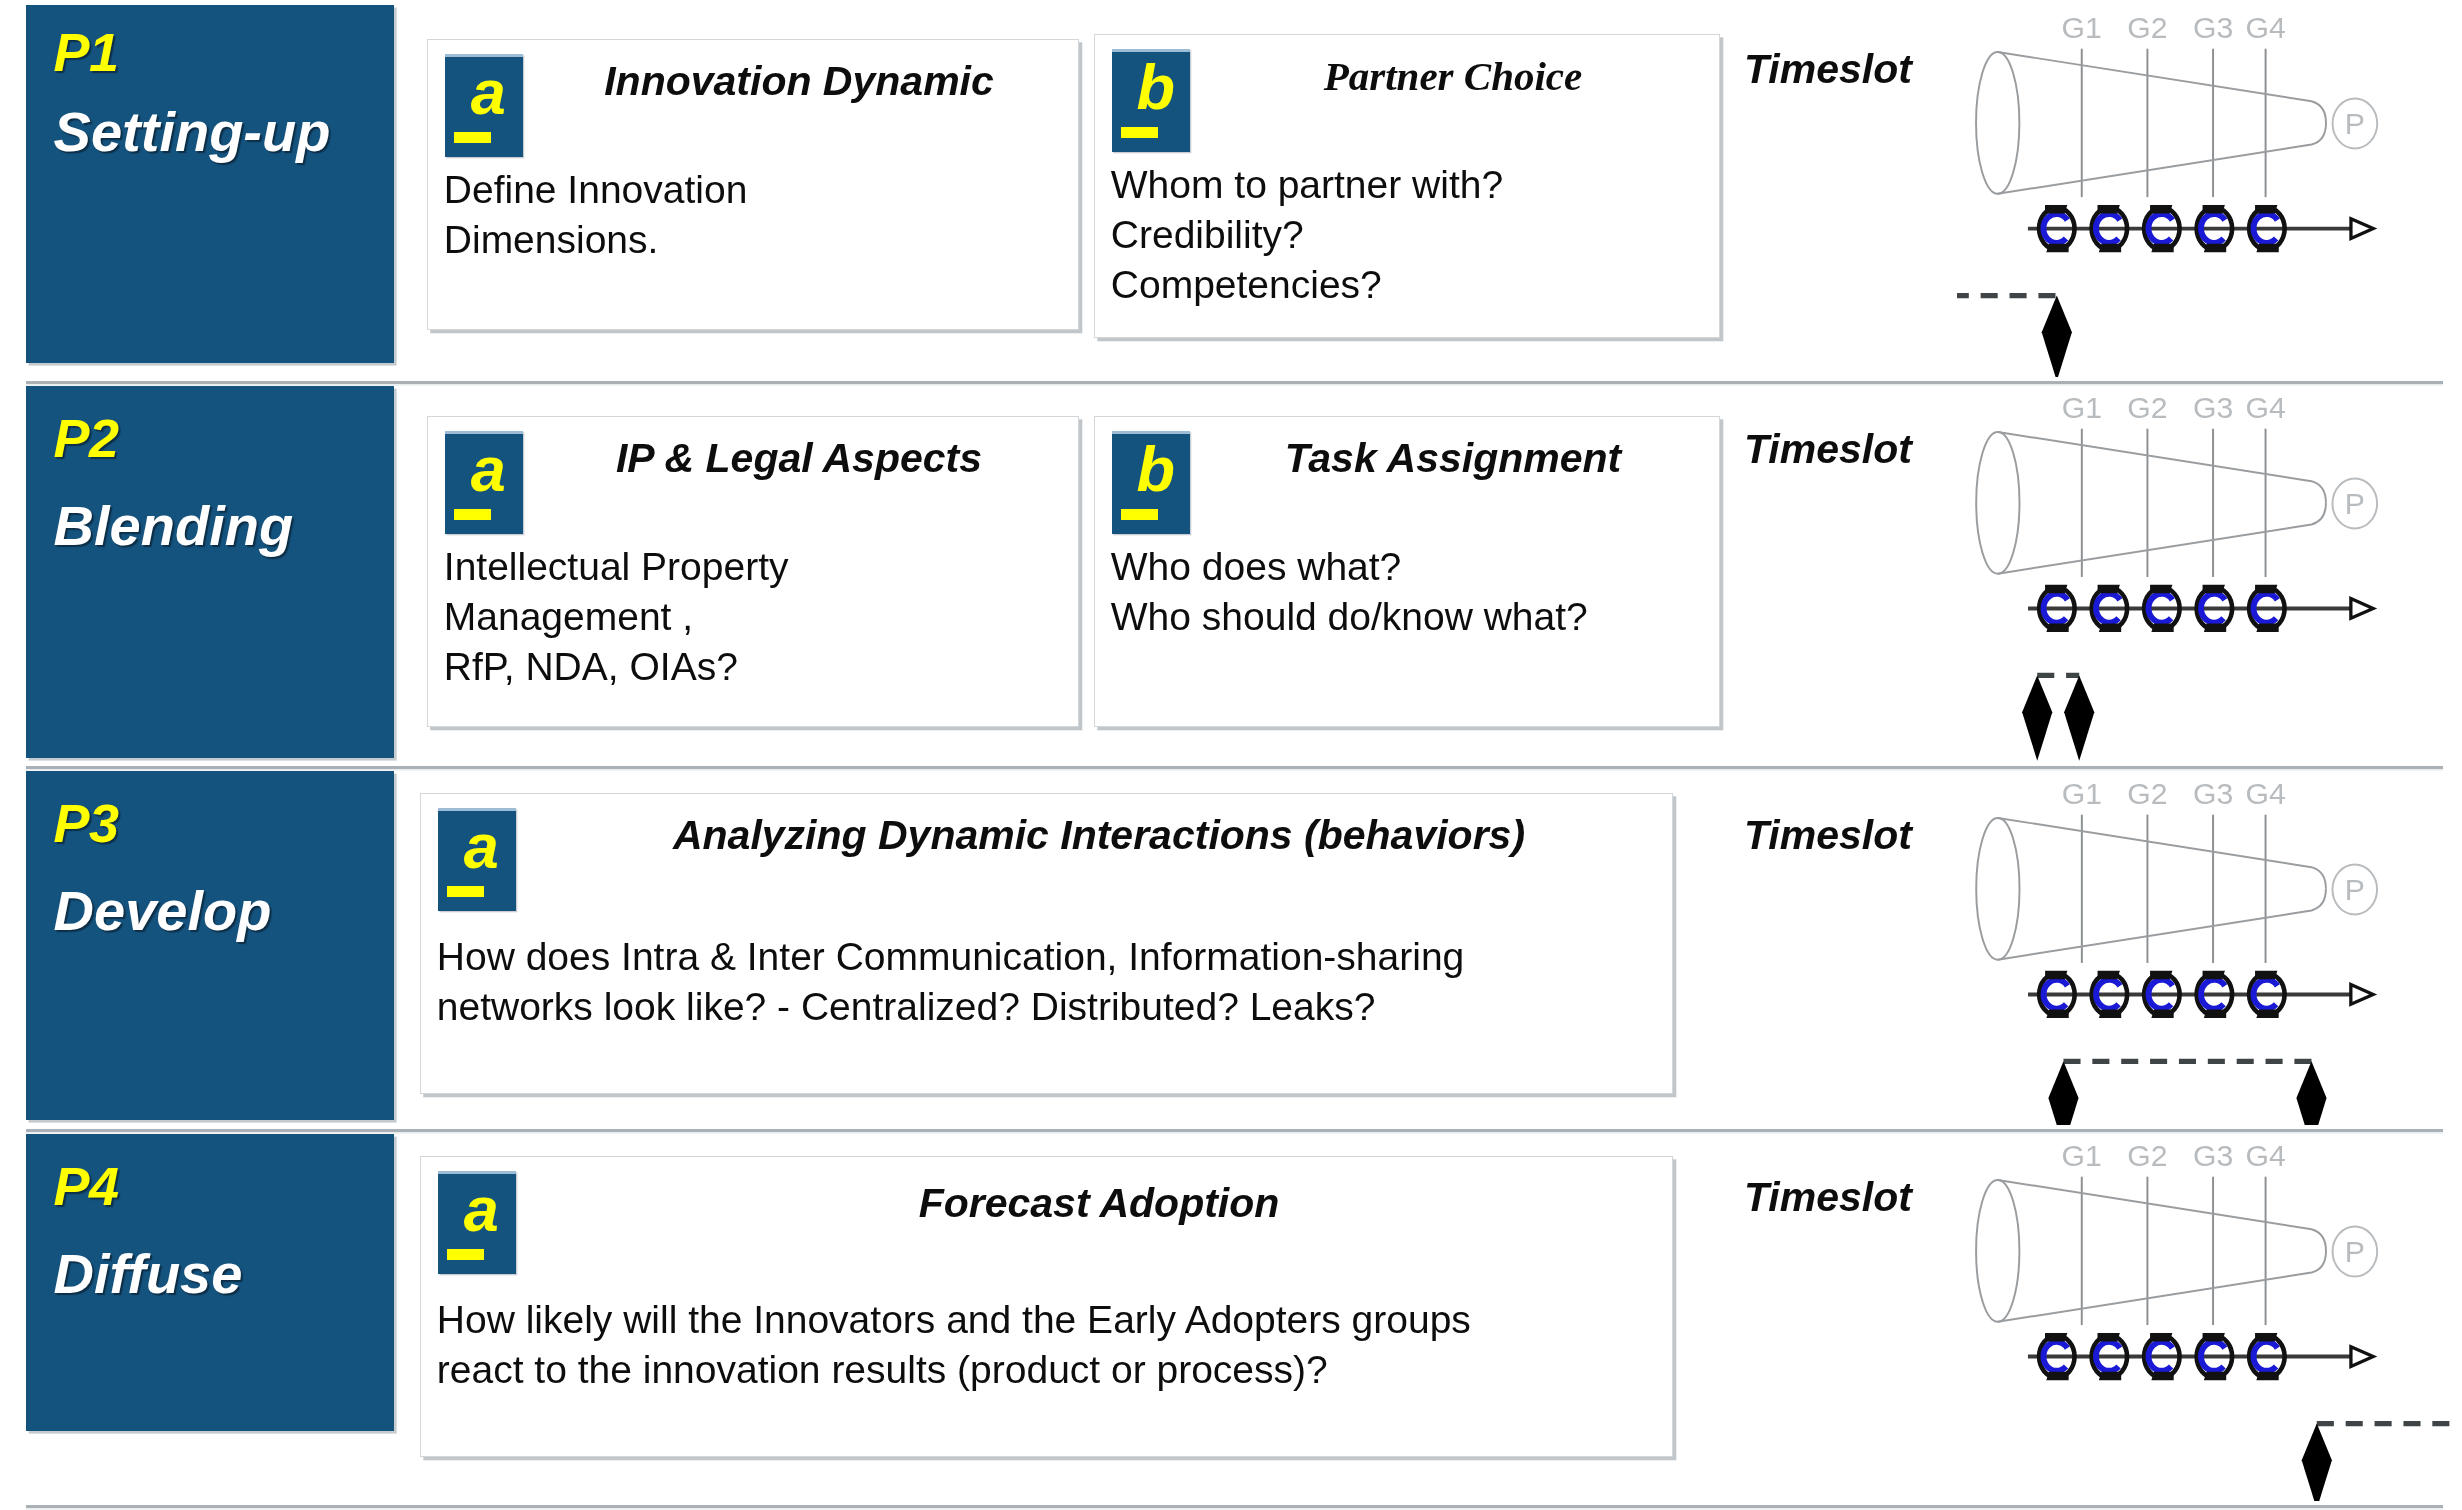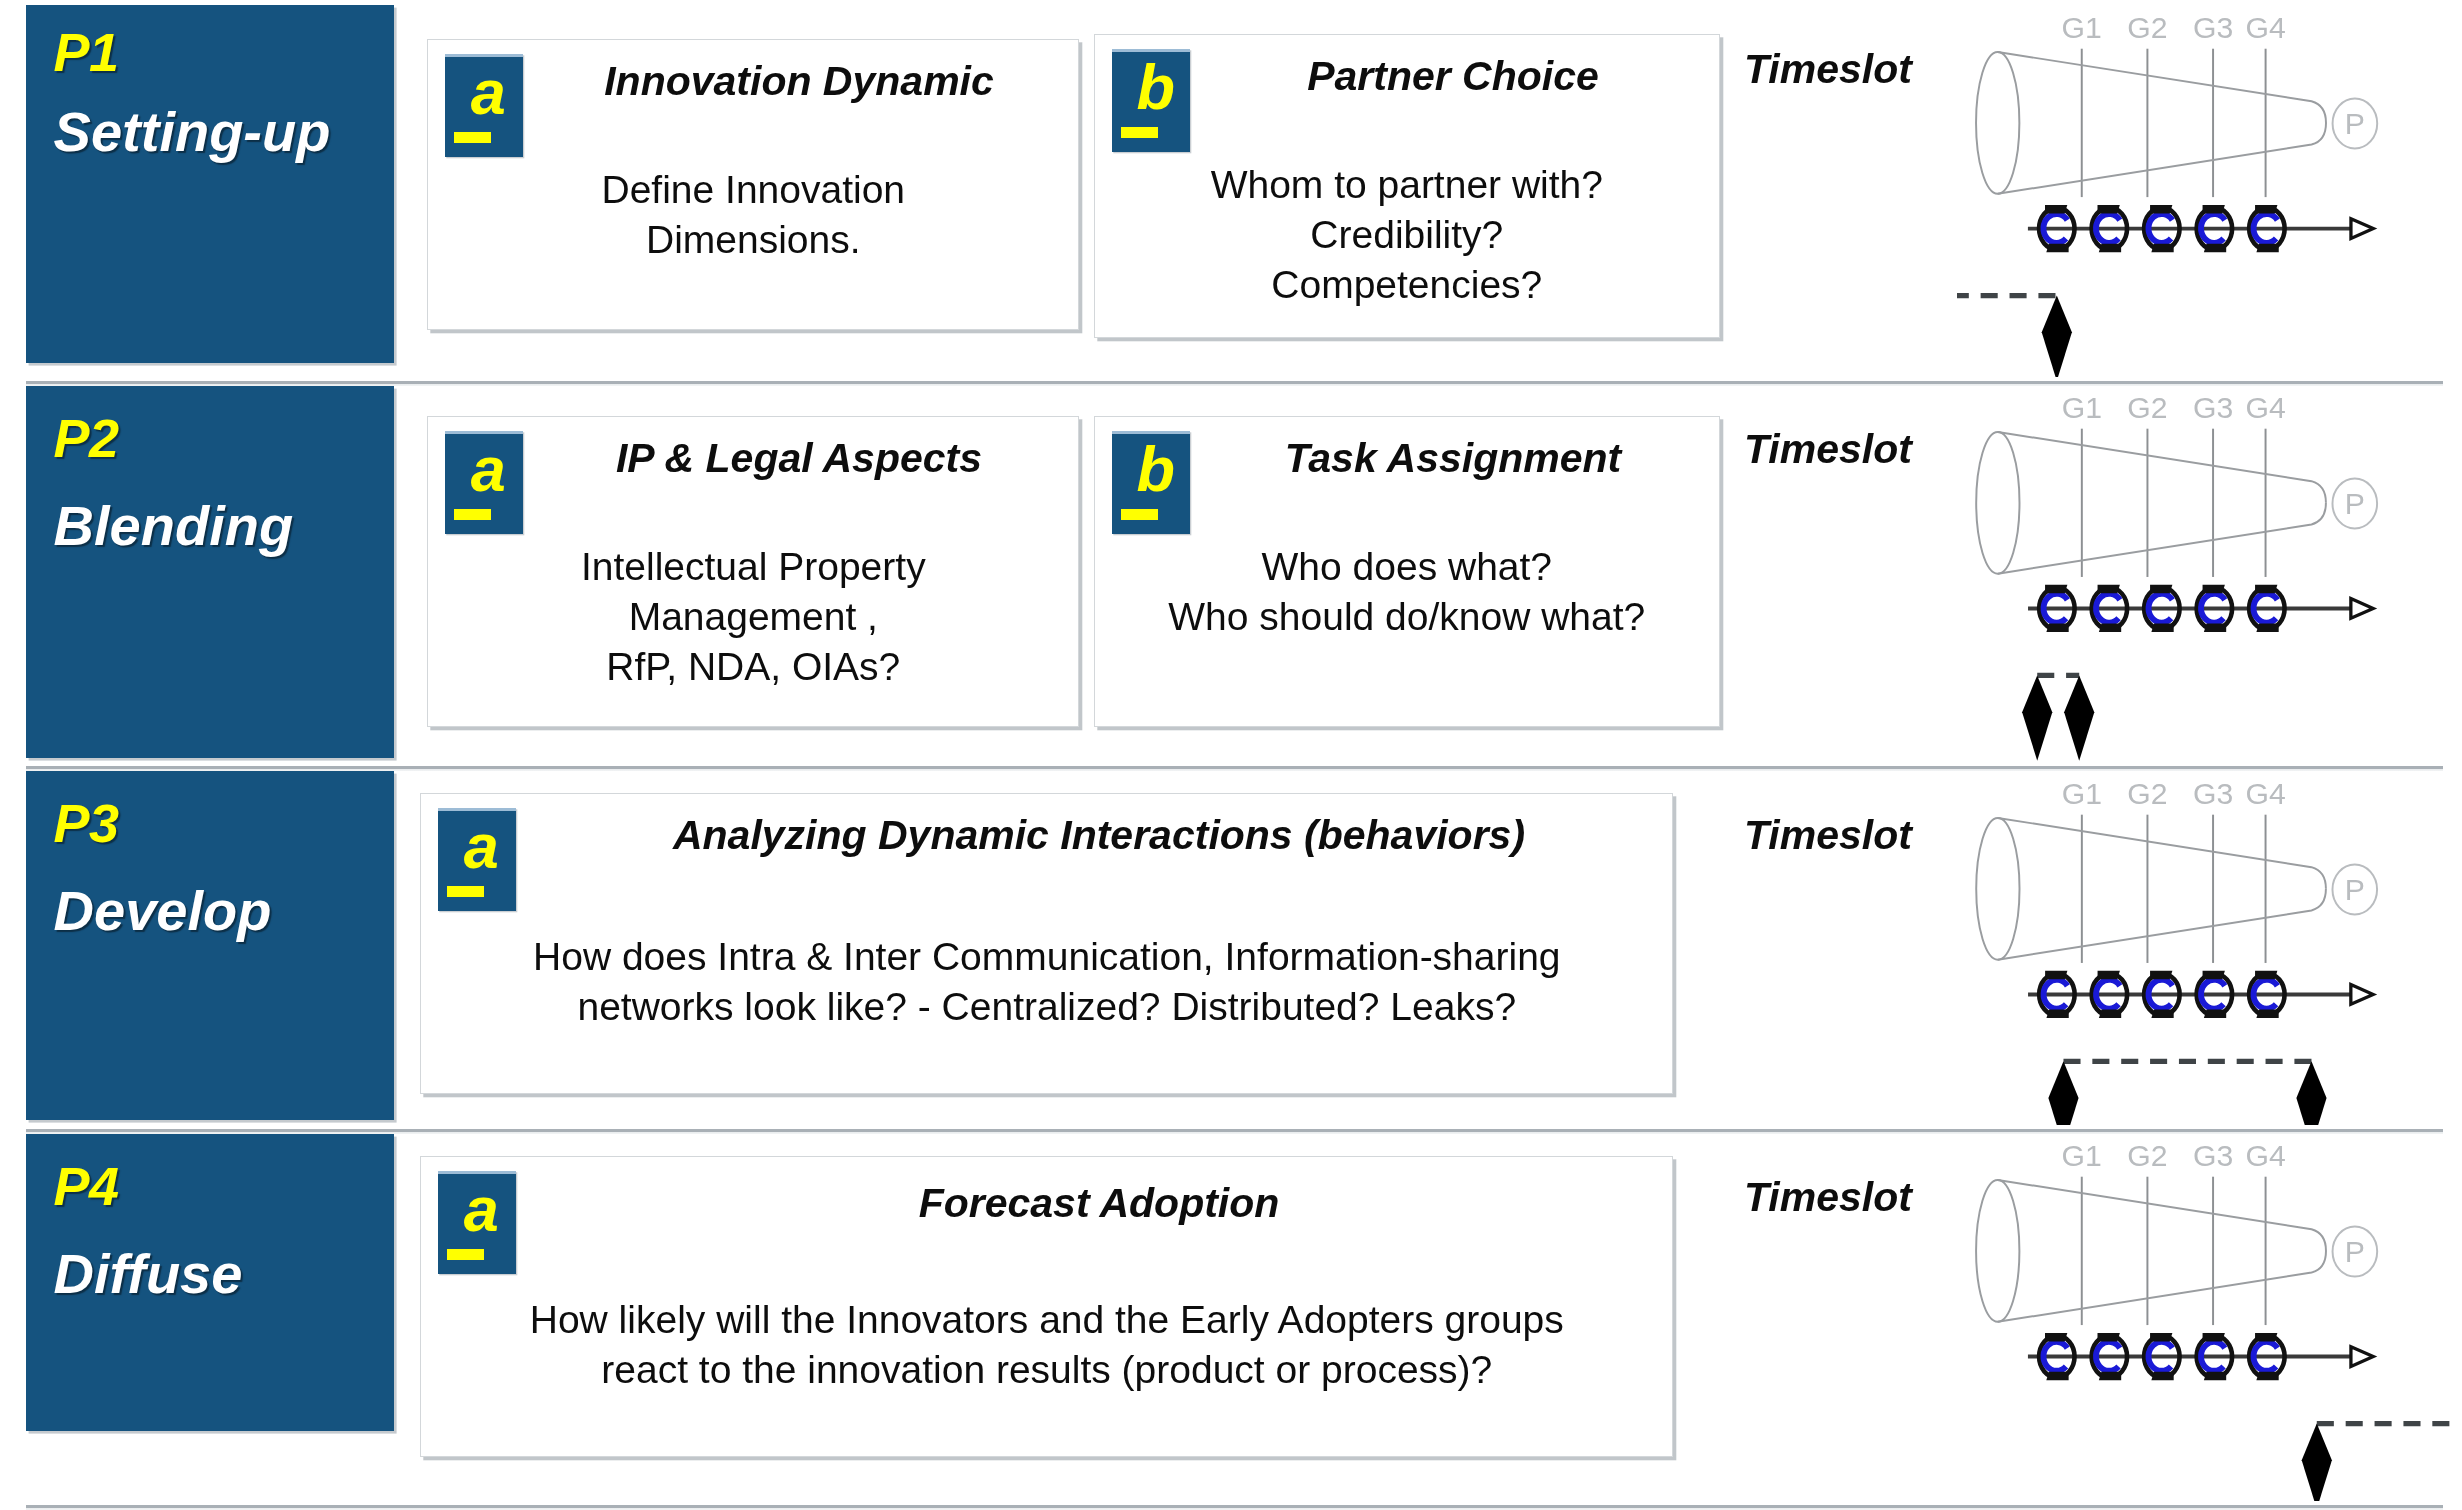--- a/index.html
+++ b/index.html
@@ -22,21 +22,21 @@
   .card{position:absolute;background:#ffffff;border:1.3px solid #d3d7da;
         box-shadow:3.3px 3.3px 0 0 rgba(160,167,173,.65);}
   .badge{position:absolute;width:78px;height:100px;background:#15537f;
          border-top:3.3px solid #9dbcd6;box-shadow:1.3px 1.3px 0 0 rgba(150,158,165,.5);}
   .badge .b-letter{position:absolute;left:50%;top:3.9px;transform:translateX(-38%);
          color:#ffff00;font-style:italic;font-weight:bold;font-size:63px;line-height:1;}
   .badge .b-underscore{position:absolute;left:9.2px;bottom:14.4px;width:37px;height:11px;background:#ffff00;}
 
   .card-title{position:absolute;font-style:italic;font-weight:bold;font-size:41px;
               color:#0d0d0d;text-align:center;line-height:1.05;}
-  .card-body{position:absolute;font-size:39px;color:#0d0d0d;text-align:center;line-height:1.28;}
+  .card-body{position:absolute;font-size:39px;color:#0d0d0d;line-height:1.28;}
 
   
   .timeslot-label{position:absolute;font-style:italic;font-weight:bold;font-size:41px;color:#0d0d0d;}
   .diagram{position:absolute;}
   .diagram svg{display:block;}
 
   .gate-label{fill:#b9bcbf;font-family:"Liberation Sans",sans-serif;font-size:46px;font-weight:normal;}
   .funnel-stroke{fill:none;stroke:#9a9da0;stroke-width:3;}
   .gate-line{stroke:#8d9093;stroke-width:3;}
   .p-circle{fill:none;stroke:#b9bcbf;stroke-width:3;}
@@ -65,21 +65,21 @@
       <div class="card-body" style="left: 15.8px; width: 619px; top: 125px;">
         <div>Define Innovation</div>
         <div>Dimensions.</div>
       </div>
     </div>
     <div class="card" style="left:1094px;top:34px;width:624px;height:302px;">
       <div class="badge" style="left:17px;top:14.4px;">
         <div class="b-letter">b</div>
         <div class="b-underscore"></div>
       </div>
-      <div class="card-title" style="left: 105px; top: 19.7px; width: 506px;">Partner Choice</div>
+      <div class="card-title" style="left: 105px; top: 19.7px; width: 506px; font-family: Liberation Serif, serif;">Partner Choice</div>
       <div class="card-body" style="left: 15.8px; width: 592px; top: 125px;">
         <div>Whom to partner with?</div>
         <div>Credibility?</div>
         <div>Competencies?</div>
       </div>
     </div>
     <div class="timeslot-label" style="left: 1744px; top: 46px;">Timeslot</div>
     <div class="diagram" style="left:1957px;top:7.9px;width:499px;height:369px;">
       <svg width="499" height="369" viewBox="0 0 760 562">
         <text x="190" y="46" text-anchor="middle" class="gate-label">G1</text>

